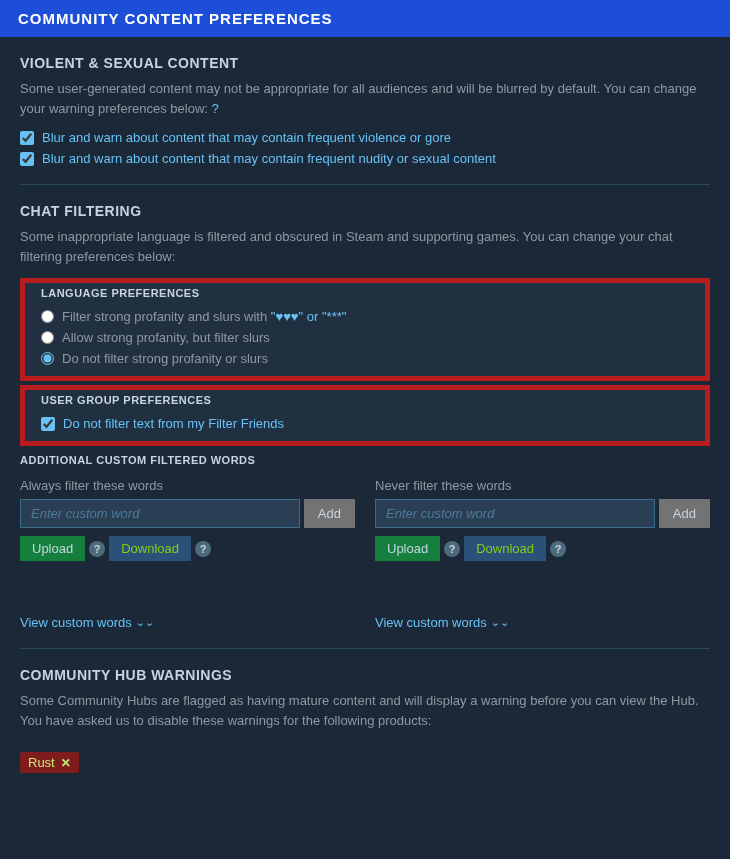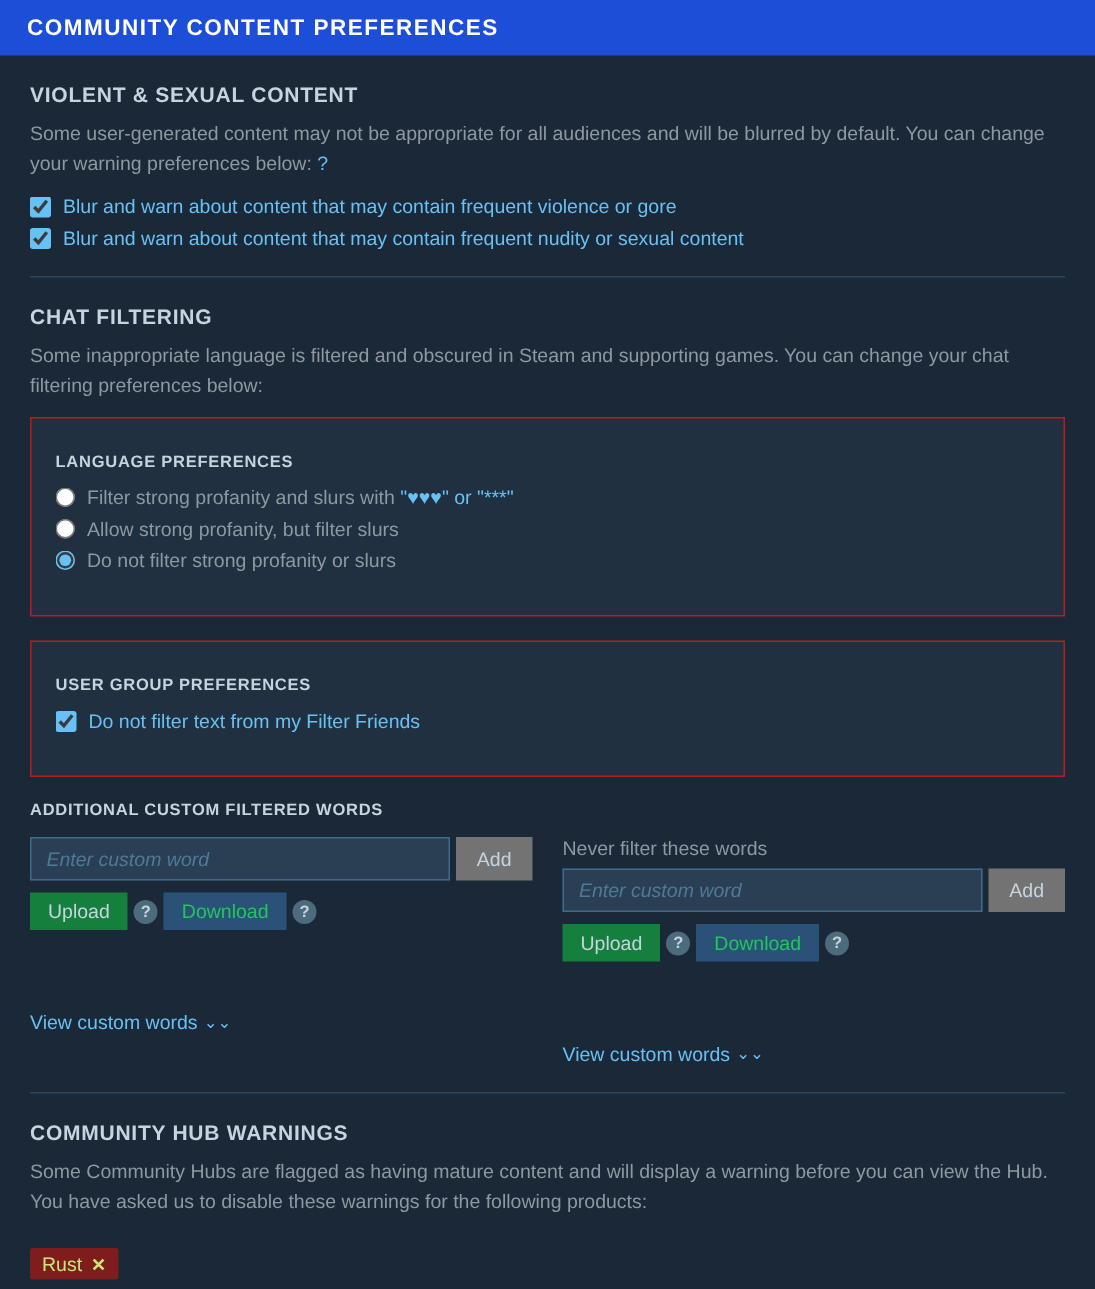--- a/index.html
+++ b/index.html
@@ -71,23 +71,23 @@
     
     .section-divider {
       border: none;
       border-top: 1px solid #2a475e;
       margin: 18px 0;
     }
 
     
     .sub-section {
       background-color: #213040;
-      border: 1px solid #b91c1c;
-      padding: 23px 16px;
-      margin-bottom: 16px;
+      border: 5px solid #b91c1c;
+      padding: 4px 16px;
+      margin-bottom: 4px;
     }
 
     .sub-section-title {
       font-size: 11px;
       font-weight: bold;
       color: #c6d4df;
       text-transform: uppercase;
       letter-spacing: 0.5px;
       margin-bottom: 10px;
     }
@@ -180,21 +180,21 @@
       border: none;
       color: #c6d4df;
       padding: 5px 12px;
       font-size: 13px;
       cursor: pointer;
     }
 
     .btn-download {
       background-color: #2a5278;
       border: none;
-      color: #22c55e;
+      color: #84cc16;
       padding: 5px 12px;
       font-size: 13px;
       cursor: pointer;
     }
 
     .help-icon {
       display: inline-flex;
       align-items: center;
       justify-content: center;
       width: 16px;
@@ -298,20 +298,21 @@
         <span>Do not filter text from my Filter Friends</span>
       </div>
     </div>
 
     <div class="custom-words-section">
       <div class="custom-words-title">ADDITIONAL CUSTOM FILTERED WORDS</div>
 
       <div class="two-col">
 
         <div class="word-col">
+          <div class="col-label">Always filter these words</div>
           <div class="word-input-row">
             <input type="text" placeholder="Enter custom word" style="">
             <button class="btn-add">Add</button>
           </div>
           <div class="upload-download-row">
             <button class="btn-upload">Upload</button>
             <span class="help-icon">?</span>
             <button class="btn-download">Download</button>
             <span class="help-icon">?</span>
           </div>

